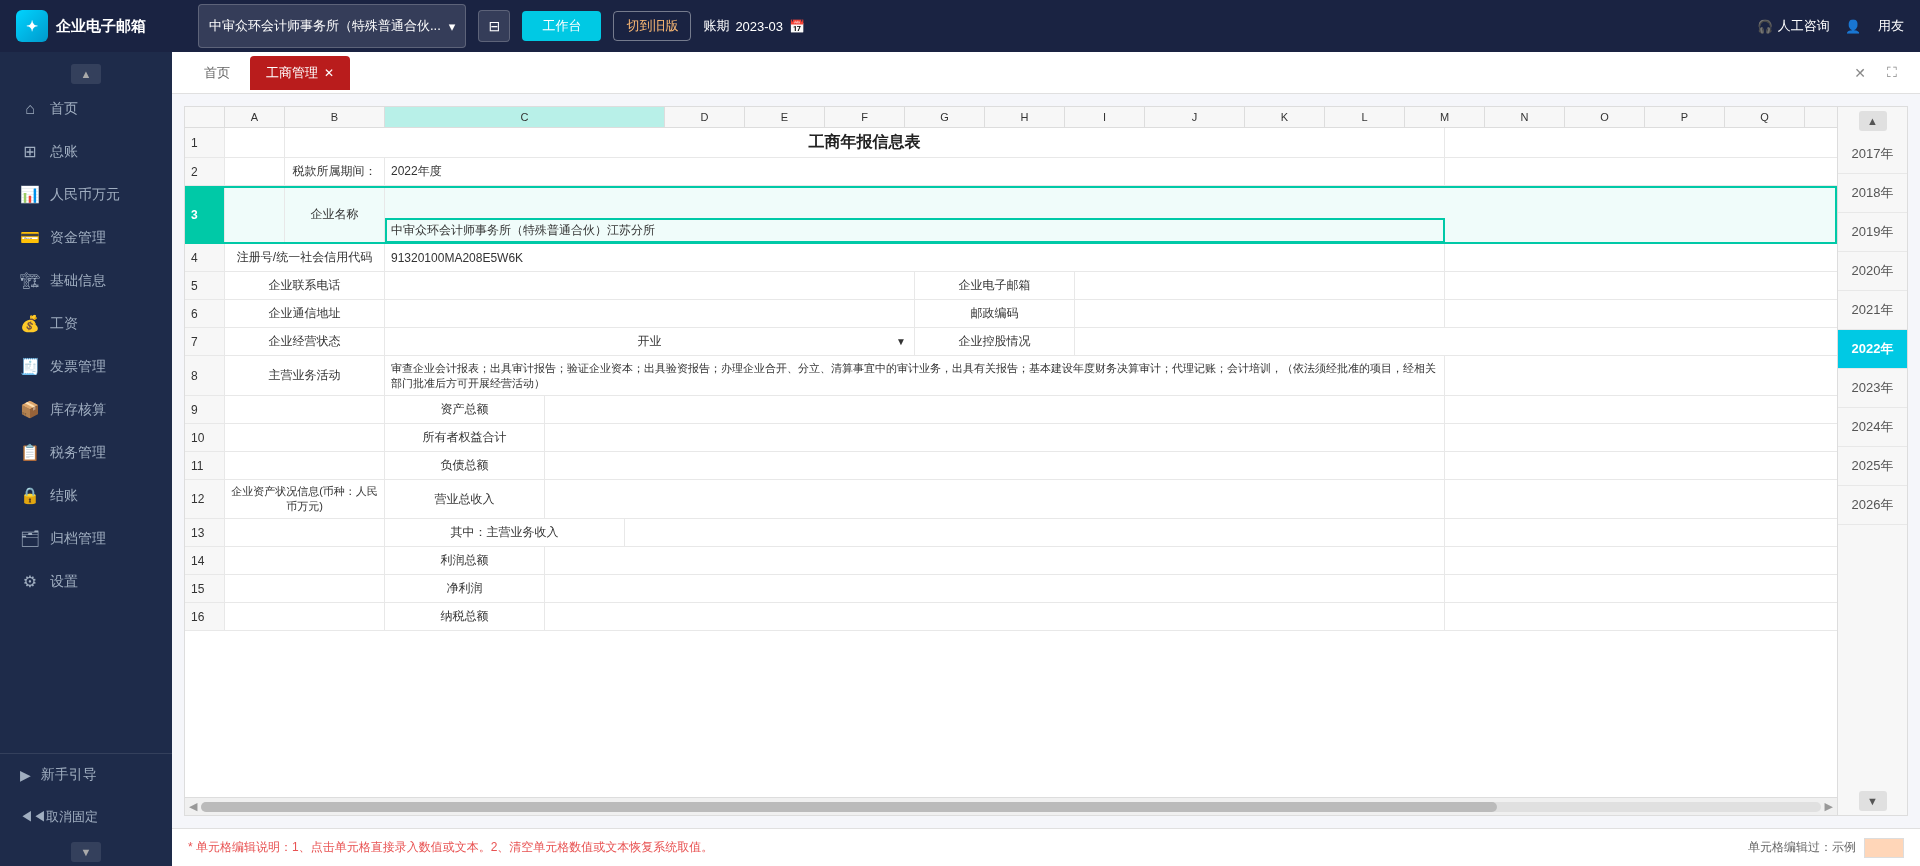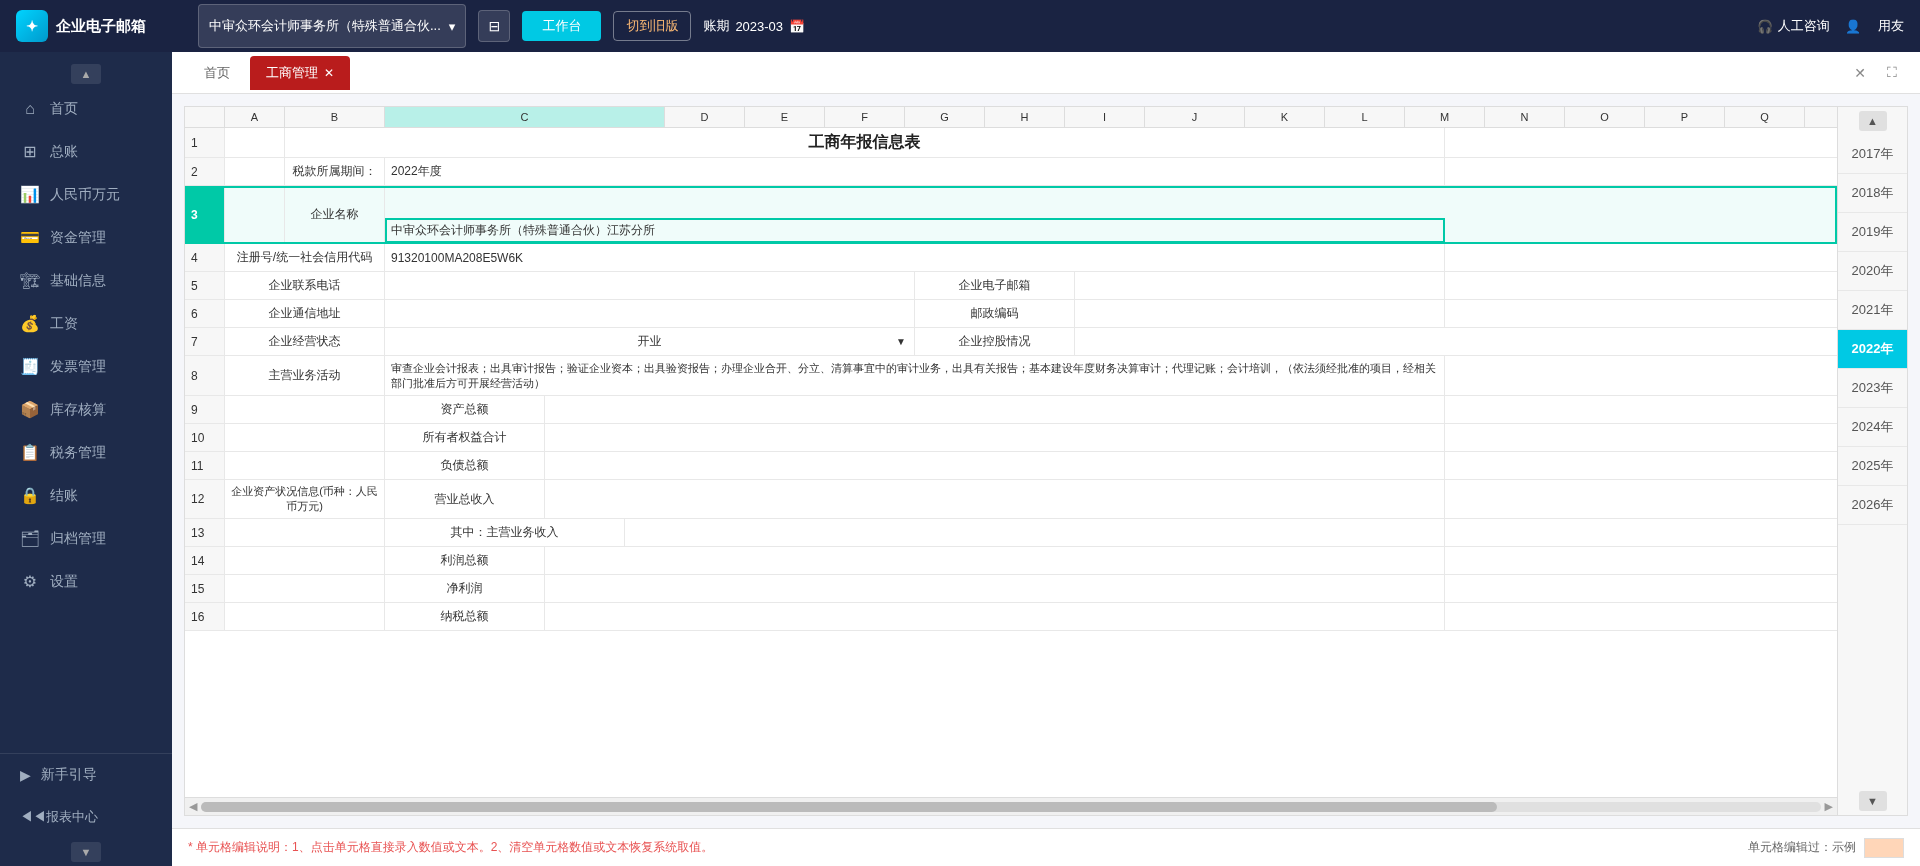--- a/index.html
+++ b/index.html
@@ -496,21 +496,21 @@
       <span class="nav-icon">⚙</span>
       <span>设置</span>
     </div>
 
     <div class="sidebar-bottom">
       <div class="nav-item">
         <span>▶</span>
         <span>新手引导</span>
       </div>
       <div class="cancel-fixed">
-        <span>◀◀报表中心</span>
+        <span>◀◀取消固定</span>
       </div>
     </div>
     <div class="scroll-arrow-btn" style="align-self:center;margin:4px 0;">▼</div>
   </div>
 
   <div class="content-area">
 
     <div class="tab-bar">
       <div class="tab-item">
         <span>首页</span>

